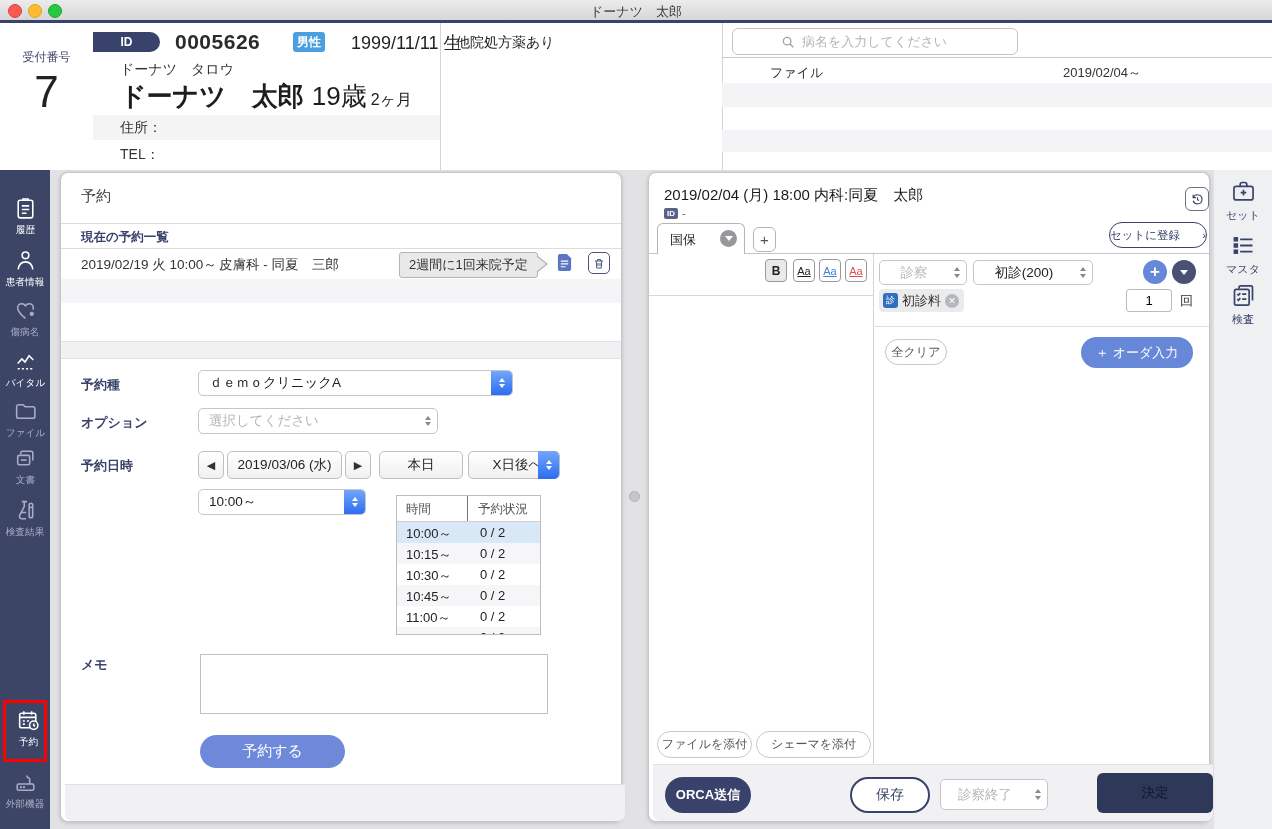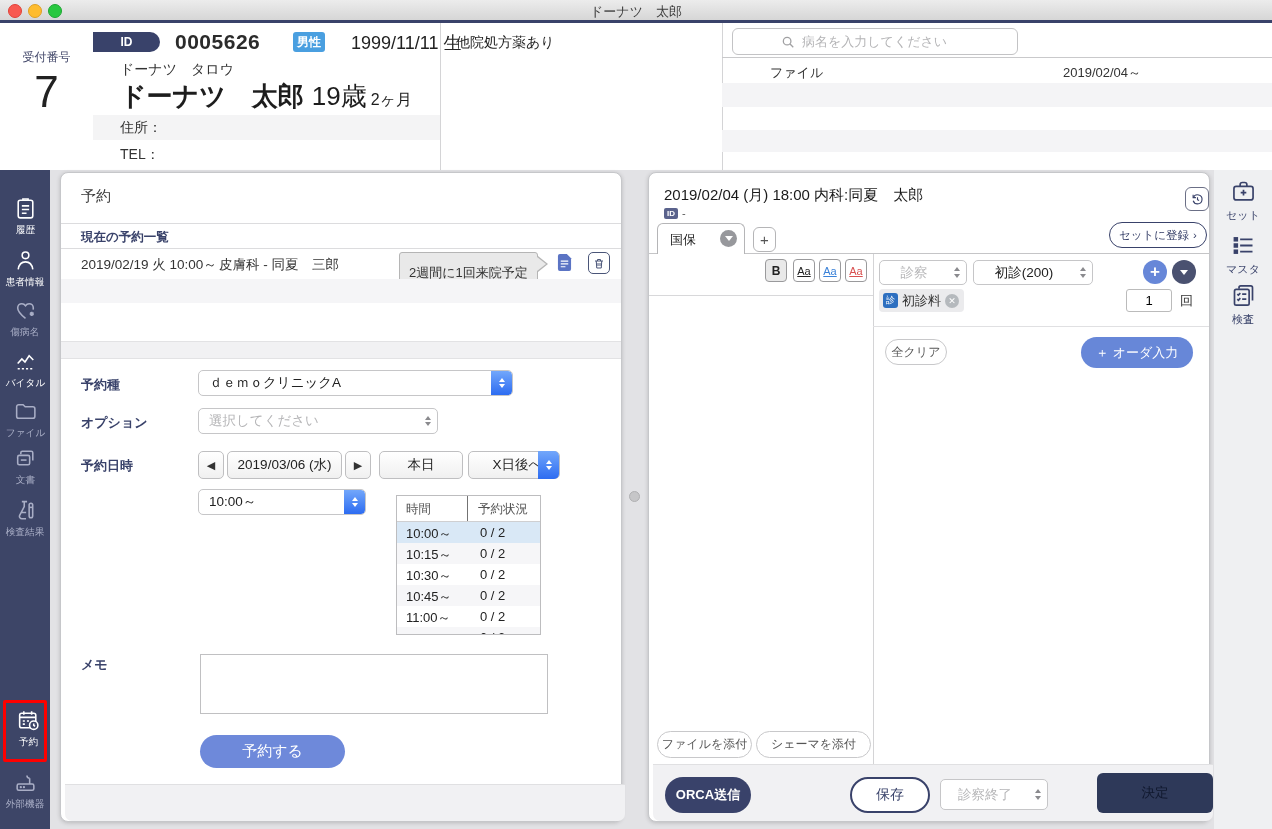--- a/index.html
+++ b/index.html
@@ -66,21 +66,21 @@
   .card-footer{position:absolute;left:4px;bottom:0;width:100%;background:#f1f1f3;border-top:1px solid #e0e0e2;border-radius:0 0 7px 7px;box-sizing:border-box;}
   .splitter-dot{position:absolute;left:629px;top:321px;width:9px;height:9px;border-radius:50%;background:#c6c6c8;border:1px solid #b0b0b2;}
 
   
   .cl-title{position:absolute;left:20px;top:14px;font-size:15px;color:#3c3c3c;}
   .cl-listhead{position:absolute;left:0;top:50px;width:100%;height:26px;border-top:1px solid #dcdcde;border-bottom:1px solid #dcdcde;box-sizing:border-box;}
   .cl-listhead span{position:absolute;left:20px;top:5px;font-size:12.5px;font-weight:bold;color:#39426a;}
   .cl-row{position:absolute;left:0;top:76px;width:100%;height:30px;}
   .cl-dt{position:absolute;left:20px;top:7px;font-size:13.5px;color:#333;}
   .cl-doc{position:absolute;left:158px;top:7px;font-size:13.5px;color:#333;}
-  .tooltip{position:absolute;left:338px;top:3px;height:24px;background:#e9e9e9;border:1px solid #b5b5b5;border-radius:3px;font-size:13px;color:#333;line-height:24px;padding:8px 9px;}
+  .tooltip{position:absolute;left:338px;top:3px;height:24px;background:#e9e9e9;border:1px solid #b5b5b5;border-radius:3px;font-size:13px;color:#333;line-height:24px;padding:0 9px;}
   .tooltip:after{content:"";position:absolute;right:-9px;top:4px;border-left:9px solid #e9e9e9;border-top:7px solid transparent;border-bottom:7px solid transparent;}
   .tooltip:before{content:"";position:absolute;right:-11px;top:3px;border-left:10px solid #b5b5b5;border-top:8px solid transparent;border-bottom:8px solid transparent;}
   .doc-ic{position:absolute;left:496px;top:4px;}
   .trash-btn{position:absolute;left:527px;top:3px;width:22px;height:22px;border:1.5px solid #4a5578;border-radius:5px;background:#fff;display:flex;align-items:center;justify-content:center;box-sizing:border-box;}
   .cl-stripe{position:absolute;left:0;top:106px;width:100%;height:24px;background:#f5f5f7;}
   .cl-gap{position:absolute;left:0;top:168px;width:100%;height:18px;background:#f1f1f3;border-top:1px solid #e2e2e4;border-bottom:1px solid #e2e2e4;box-sizing:border-box;}
 
   .flabel{position:absolute;font-size:13px;font-weight:bold;color:#39426a;white-space:nowrap;}
   .dd{position:absolute;height:26px;border:1px solid #c6c6c8;border-radius:5px;background:#fff;box-sizing:border-box;display:flex;align-items:center;overflow:hidden;}
   .dd .val{flex:1;font-size:13.5px;color:#222;padding-left:10px;white-space:nowrap;}
@@ -114,21 +114,21 @@
   .kr-title{position:absolute;left:15px;top:13px;font-size:15px;color:#1a1a1a;white-space:nowrap;}
   .kr-idrow{position:absolute;left:15px;top:34px;display:flex;align-items:center;gap:4px;}
   .kr-idbadge{background:#5a628c;color:#fff;font-size:8px;font-weight:bold;border-radius:2px;padding:1px 3px;}
   .kr-idval{font-size:11px;color:#555;}
   .hist-btn{position:absolute;left:536px;top:14px;width:24px;height:24px;border:1px solid #6b6f86;border-radius:6px;background:#fff;display:flex;align-items:center;justify-content:center;box-sizing:border-box;}
   .kr-tab{position:absolute;left:8px;top:50px;width:88px;height:31px;background:#fff;border:1px solid #b5b5b7;border-bottom:none;border-radius:6px 6px 0 0;box-sizing:border-box;z-index:2;}
   .kr-tab .tlabel{position:absolute;left:12px;top:7px;font-size:13px;color:#222;}
   .tab-circle{position:absolute;right:7px;top:6px;width:17px;height:17px;border-radius:50%;background:#97989c;display:flex;align-items:center;justify-content:center;}
   .tab-circle .tri.down{border-top-color:#fff;border-left-width:4px;border-right-width:4px;border-top-width:5px;margin:0;}
   .kr-addtab{position:absolute;left:104px;top:54px;width:23px;height:25px;border:1px solid #b5b5b7;border-radius:6px;background:#fff;font-size:15px;color:#555;display:flex;align-items:center;justify-content:center;box-sizing:border-box;}
-  .set-register{position:absolute;left:460px;top:49px;width:98px;height:26px;border:1.5px solid #39426a;border-radius:13px;background:#fff;color:#39426a;font-size:11.5px;display:flex;align-items:center;justify-content:center;gap:4px;box-sizing:border-box;white-space:nowrap;}
+  .set-register{position:absolute;left:460px;top:49px;width:98px;height:26px;border:1.5px solid #39426a;border-radius:13px;background:#fff;color:#39426a;font-size:11.5px;display:flex;align-items:center;justify-content:space-between;gap:4px;box-sizing:border-box;white-space:nowrap;}
   .kr-topline{position:absolute;left:0;top:80px;width:100%;border-top:1px solid #c5c5c7;}
   .kr-vline{position:absolute;left:224px;top:81px;width:1px;height:512px;background:#d4d4d6;}
   .fmt-btn{position:absolute;top:86px;width:22px;height:23px;border:1px solid #9a9a9c;border-radius:4px;background:#fff;font-size:11px;display:flex;align-items:center;justify-content:center;box-sizing:border-box;}
   .fmt-b{left:116px;background:#e9e9e9;font-weight:bold;color:#222;font-size:12px;}
   .fmt-aa1{left:144px;color:#222;text-decoration:underline;}
   .fmt-aa2{left:170px;color:#3b82d8;text-decoration:underline;}
   .fmt-aa3{left:196px;color:#d85050;text-decoration:underline;}
   .fmt-underline{position:absolute;left:0;top:122px;width:224px;border-bottom:1px solid #d8d8da;}
   .kr-dd{height:25px;font-size:13px;}
   .circle-btn{position:absolute;top:87px;width:24px;height:24px;border-radius:50%;display:flex;align-items:center;justify-content:center;color:#fff;}

